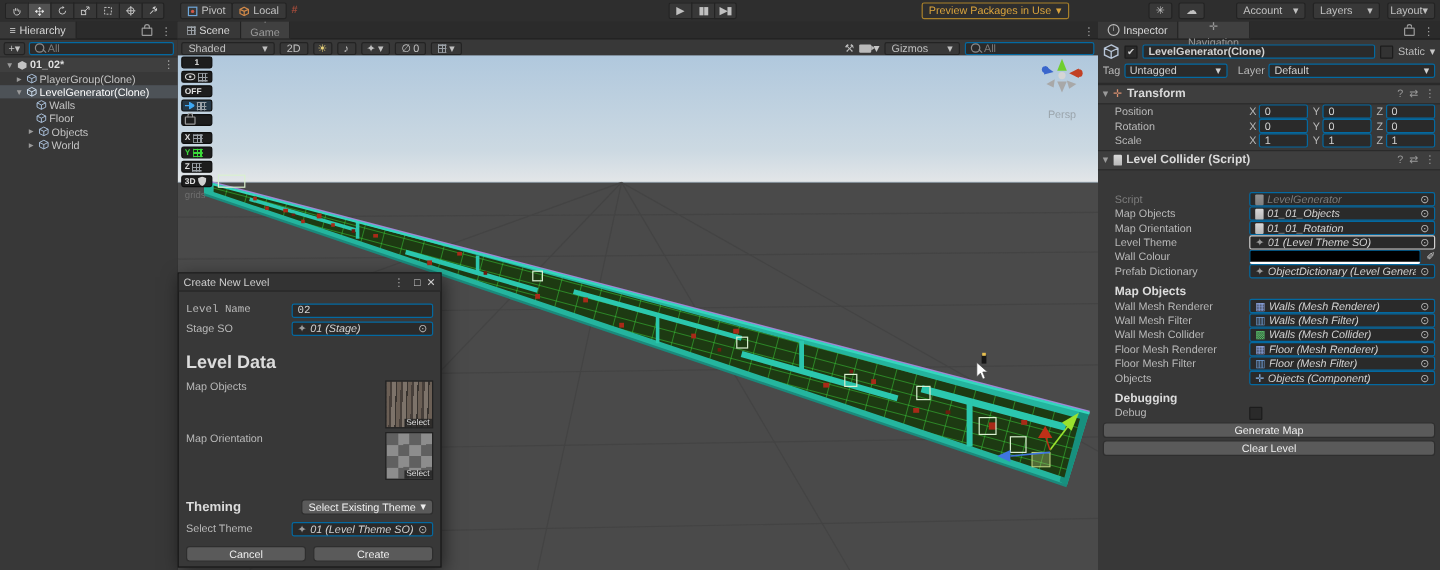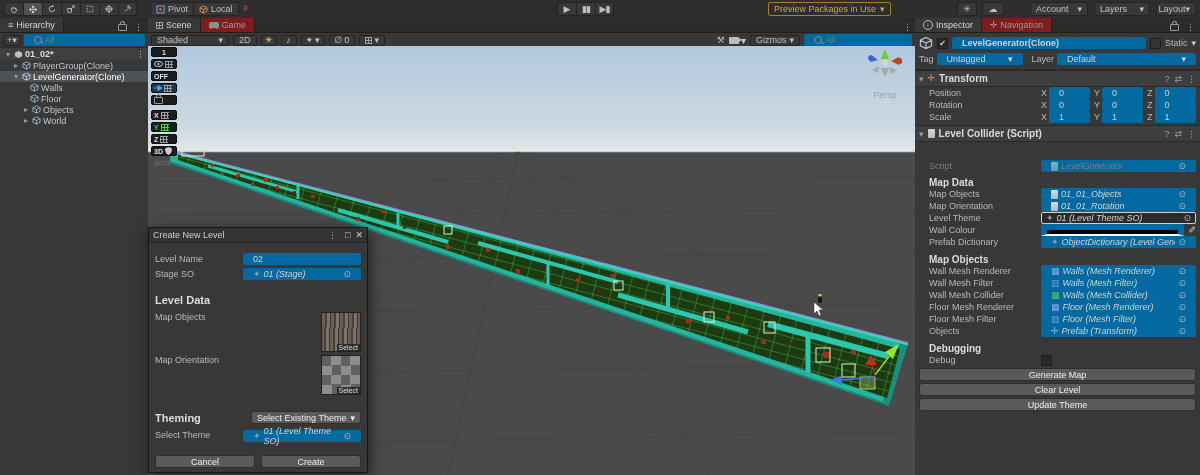--- a/index.html
+++ b/index.html
@@ -10,28 +10,28 @@
   #topbar{left:0;top:0;width:1200px;height:18px;background:#2e2e2e;border-bottom:1px solid #1a1a1a;}
   .tbtn{display:inline-flex;align-items:center;justify-content:center;height:14px;background:#383838;border:1px solid #232323;border-radius:2px;color:#c0c0c0;font-size:9px;padding:0 5px;box-sizing:border-box;}
   .tbtn.active{background:#525252;}
   .tgroup .tbtn{border-radius:0;border-right-width:0;}
   .tgroup .tbtn:first-child{border-radius:2px 0 0 2px;}
   .tgroup .tbtn:last-child{border-radius:0 2px 2px 0;border-right-width:1px;}
   .orangebtn{border:1px solid #a8802a;color:#d9a33c;background:#2e2e2e;}
   
   .tabstrip{background:#2b2b2b;border-bottom:1px solid #1f1f1f;display:flex;align-items:flex-end;height:14px;}
   .tab{display:inline-flex;align-items:center;gap:3px;padding:0 8px;height:14px;background:#383838;color:#d8d8d8;font-size:9px;border-right:1px solid #222;}
-  .tab.inactive{background:#7f1d1d;color:#9a9a9a;}
+  .tab.inactive{background:#404040;color:#9a9a9a;flex-direction:column;}
   .panel{background:#383838;}
   .kebab{color:#aaa;font-size:9px;padding:0 3px;}
   .plock{width:7px;height:5px;border:1px solid #9a9a9a;border-radius:1px;position:relative;display:inline-block;}
   .plock:before{content:'';position:absolute;top:-4px;left:1px;width:3px;height:3px;border:1px solid #9a9a9a;border-bottom:none;border-radius:3px 3px 0 0;}
   .sicon{width:6px;height:6px;border:1px solid #8a8a8a;border-radius:50%;position:relative;display:inline-block;}
   .sicon:after{content:'';position:absolute;left:5px;top:5px;width:4px;height:1px;background:#8a8a8a;transform:rotate(45deg);}
-  .field{background:#2a2a2a;border:6px solid #0369a1;border-radius:2px;color:#d2d2d2;font-size:9px;display:flex;align-items:center;padding:0 4px;height:12px;box-sizing:border-box;}
+  .field{background:#2a2a2a;border:1px solid #0369a1;border-radius:2px;color:#d2d2d2;font-size:9px;display:flex;align-items:center;padding:0 4px;height:12px;box-sizing:border-box;}
   .objfield{justify-content:flex-start;gap:3px;font-style:italic;}
   .objfield .tgt{margin-left:auto;color:#b8b8b8;}
   .ubtn{background:#5a5a5a;border:1px solid #2e2e2e;border-radius:3px;color:#eee;font-size:9px;display:flex;align-items:center;justify-content:center;height:13px;box-sizing:border-box;}
   .boldhdr{font-weight:bold;color:#dcdcdc;font-size:10px;}
   .lbl{color:#b9b9b9;font-size:9px;}
   .dim{color:#7d7d7d;}
   .chk{width:9px;height:9px;background:#2a2a2a;border:1px solid #1c1c1c;border-radius:1px;display:inline-flex;align-items:center;justify-content:center;color:#cfcfcf;font-size:8px;}
   .cubeicon svg{display:block;}
   
   .hrow{display:flex;align-items:center;height:11px;gap:2px;padding-left:4px;font-size:9px;color:#c4c4c4;}
@@ -271,21 +271,21 @@
       <span class="tbtn" style="height:11px;gap:2px">
           <span class="gridglyph" style="width:7px"></span>
           <span>▾</span>
         </span>
       <span style="margin-left:auto;display:flex;align-items:center;gap:4px;">
         <span class="glyph" style="color:#bbb">⚒</span>
         <span style="display:flex;align-items:center;gap:2px">
             <span class="camicon"></span>
             <span>▾</span>
           </span>
-        <span class="tbtn" style="height:11px;gap:3px">
+        <span class="tbtn" style="height:11px;gap:16px">
             <span>Gizmos</span>
             <span>▾</span>
           </span>
         <span class="field" style="width:108px;height:11px;gap:3px">
             <span class="sicon"></span>
             <span class="dim">All</span>
           </span>
       </span>
     </div>
 
@@ -460,35 +460,35 @@
   <div id="createwin" class="abs">
     <div class="titlebar">
       <span>Create New Level</span>
       <span style="margin-left:auto;display:flex;gap:5px;align-items:center;">
         <span class="kebab">⋮</span>
         <span>□</span>
         <span>✕</span>
       </span>
     </div>
     <div style="padding:4px 6px;position:relative;height:calc(100% - 22px);">
-      <div style="display:flex;align-items:center;margin-top:6px;">
+      <div style="display:flex;margin-top:6px;font-family:Liberation Mono, monospace;">
         <span class="lbl" style="width:88px">Level Name</span>
         <span class="field" style="flex:1">
             <span>02</span>
           </span>
       </div>
       <div style="display:flex;align-items:center;margin-top:3px;">
         <span class="lbl" style="width:88px">Stage SO</span>
         <span class="field objfield" style="flex:1">
             <span class="glyph" style="color:#9a9a9a">✦</span>
             <span>01 (Stage)</span>
             <span class="tgt">⊙</span>
           </span>
       </div>
-      <div class="boldhdr" style="font-size:11px;margin-top:14px">Level Data</div>
+      <div class="boldhdr" style="font-size:15px;margin-top:14px">Level Data</div>
       <div style="display:flex;margin-top:6px;">
         <span class="lbl" style="flex:1">Map Objects</span>
         <span class="thumb noisetex">
             <span class="selbadge">Select</span>
           </span>
       </div>
       <div style="display:flex;margin-top:3px;">
         <span class="lbl" style="flex:1">Map Orientation</span>
         <span class="thumb checkertex">
             <span class="selbadge">Select</span>
@@ -645,23 +645,20 @@
     </div>
     <div class="irow" style="margin-top:18px">
       <span class="ilabel lbl dim">Script</span>
       <span class="field objfield">
           <span class="docicon" style="opacity:.6"></span>
           <span class="dim">LevelGenerator</span>
           <span class="tgt dim">⊙</span>
         </span>
     </div>
 
-    <div class="irow" style="margin-top:4px">
-        <span class="boldhdr">Map Data</span>
-      </div>
     <div class="irow">
       <span class="ilabel lbl">Map Objects</span>
       <span class="field objfield">
           <span class="docicon"></span>
           <span class="ellip">01_01_Objects</span>
           <span class="tgt">⊙</span>
         </span>
     </div>
     <div class="irow">
       <span class="ilabel lbl">Map Orientation</span>
@@ -733,32 +730,31 @@
       <span class="field objfield">
           <span class="glyph" style="color:#6f9fd8">▥</span>
           <span class="ellip">Floor (Mesh Filter)</span>
           <span class="tgt">⊙</span>
         </span>
     </div>
     <div class="irow">
       <span class="ilabel lbl">Objects</span>
       <span class="field objfield">
           <span class="glyph" style="color:#8fb8e8">✛</span>
-          <span class="ellip">Prefab (Transform)</span>
+          <span class="ellip">Objects (Component)</span>
           <span class="tgt">⊙</span>
         </span>
     </div>
 
     <div class="irow" style="margin-top:5px">
         <span class="boldhdr">Debugging</span>
       </div>
     <div class="irow">
       <span class="ilabel lbl">Debug</span>
       <span class="chk"></span>
     </div>
     <div style="padding:2px 4px 0 4px;display:flex;flex-direction:column;gap:2px;">
       <span class="ubtn">Generate Map</span>
       <span class="ubtn">Clear Level</span>
-      <span class="ubtn">Update Theme</span>
     </div>
   </div>
 
 </div>
 
 </body></html>

